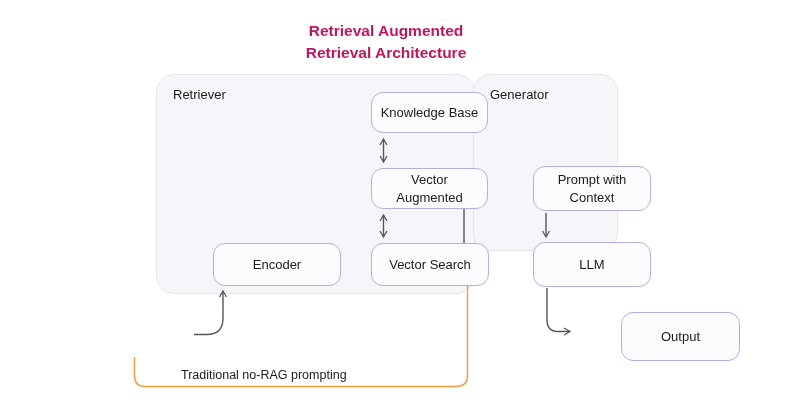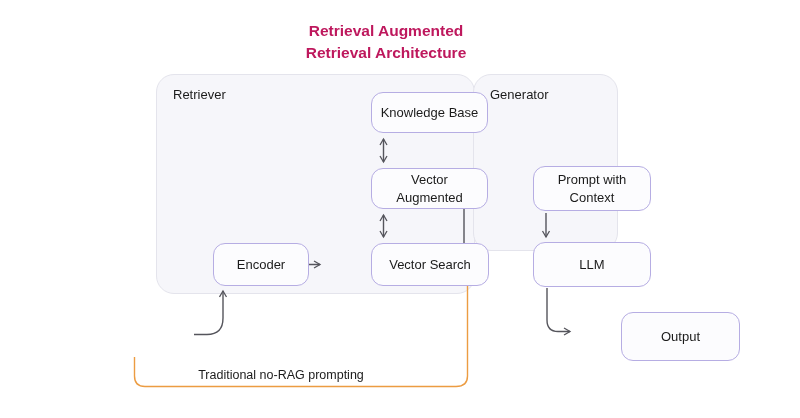--- a/index.html
+++ b/index.html
@@ -55,38 +55,38 @@
     text-align: center;
     font-size: 13px;
     color: #1b1b1b;
     line-height: 1.35;
     padding: 2px 8px;
     margin-left: 46px;
   }
   .node.knowledge-base { left: 325px; top: 92px;  width: 117px; height: 41px; }
   .node.vector-database{ left: 325px; top: 168px; width: 117px; height: 41px; }
   .node.vector-search  { left: 325px; top: 243px; width: 118px; height: 43px; }
-  .node.encoder        { left: 167px; top: 243px; width: 96px; height: 43px; }
+  .node.encoder        { left: 167px; top: 243px; width: 128px; height: 43px; }
   .node.prompt-context { left: 487px; top: 166px; width: 118px; height: 45px; }
   .node.llm            { left: 487px; top: 242px; width: 118px; height: 45px; }
   .node.input-query    { left: 78px;  top: 311px; width: 115px; height: 45px; }
   .node.output         { left: 575px; top: 312px; width: 119px; height: 49px; }
   svg.edges {
     position: absolute;
     left: 0; top: 0;
     width: 800px;
     height: 418px;
     pointer-events: none;
   }
   .edge-label {
     position: absolute;
     left: 181px;
     top: 368px;
     width: 200px;
-    text-align: center;
+    text-align: left;
     font-size: 12.5px;
     color: #1b1b1b;
   }
 </style>
 </head>
 <body>
 
 <div class="canvas">
 
   <div class="title">

